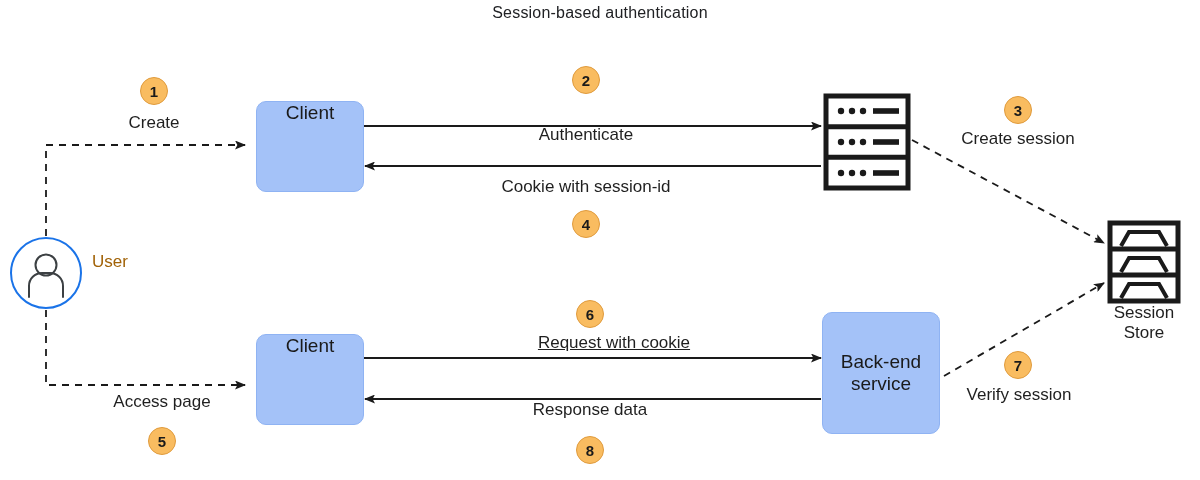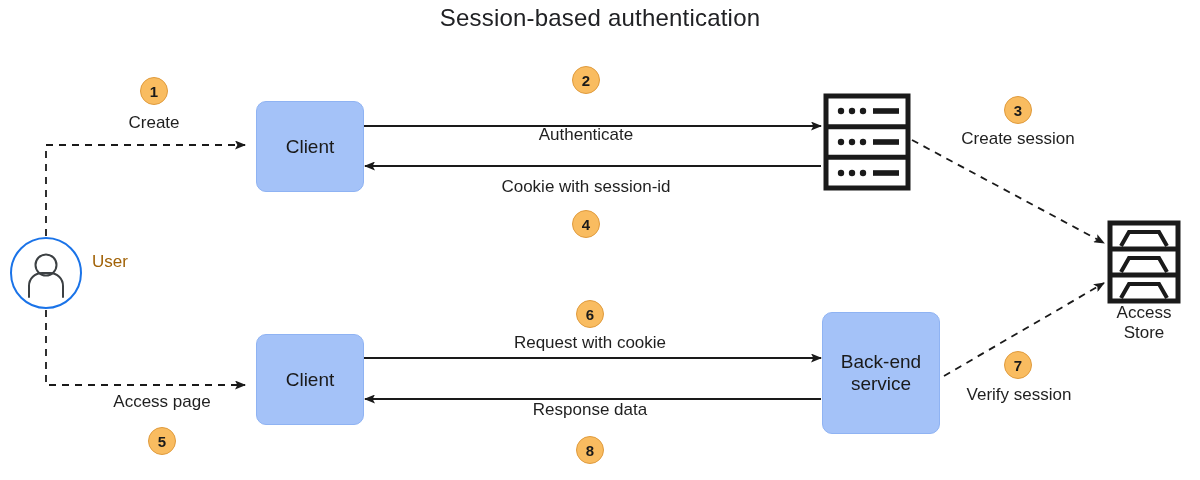--- a/index.html
+++ b/index.html
@@ -1,25 +1,25 @@
 <!DOCTYPE html>
 <html><head>
 <meta charset="utf-8">
 <style>
   html,body{margin:0;padding:0;background:#ffffff;}
   body{width:1200px;height:480px;font-family:"Liberation Sans",sans-serif;color:#1f1f1f;overflow:hidden;}
   #stage{position:relative;width:1200px;height:480px;}
   svg#wires{position:absolute;left:0;top:0;width:1200px;height:480px;}
   .abs{position:absolute;}
-  .title{left:0;top:4px;width:1200px;text-align:center;font-size:24px;color:#202124;letter-spacing:.2px;}
+  .title{left:0;top:4px;width:1200px;text-align:center;font-size:16px;color:#202124;letter-spacing:.2px;}
   .node-box{
     border-radius:10px;
     background:#a4c2f8;
     border:1.4px solid #8fb3f3;
-    display:flex;align-items:center;justify-content:center;
+    display:flex;justify-content:center;
     text-align:center;font-size:19px;color:#1a1a1a;line-height:1.15;
     box-sizing:border-box;
   }
   .badge{
     width:28px;height:28px;border-radius:50%;
     background:#f9bc60;border:1.6px solid #e09b3d;
     display:flex;align-items:center;justify-content:center;
     font-size:15px;font-weight:bold;color:#1a1a1a;box-sizing:border-box;
   }
   .lbl{font-size:17px;color:#1f1f1f;white-space:nowrap;text-align:center;}
@@ -105,21 +105,21 @@
     <svg class="icon-svg" width="76" height="86" viewBox="0 0 76 86">
       <rect x="4" y="4" width="68" height="78" fill="#ffffff" stroke="#1a1a1a" stroke-width="5"></rect>
       <line x1="4" y1="30" x2="72" y2="30" stroke="#1a1a1a" stroke-width="5"></line>
       <line x1="4" y1="56" x2="72" y2="56" stroke="#1a1a1a" stroke-width="5"></line>
       <path d="M15,27 L23,13 L53,13 L61,27" fill="none" stroke="#1a1a1a" stroke-width="4"></path>
       <path d="M15,53 L23,39 L53,39 L61,53" fill="none" stroke="#1a1a1a" stroke-width="4"></path>
       <path d="M15,79 L23,65 L53,65 L61,79" fill="none" stroke="#1a1a1a" stroke-width="4"></path>
     </svg>
   </div>
   <div class="abs lbl two" style="left:1094px;top:303px;width:100px;">
-    <div>Access</div>
+    <div>Session</div>
     <div>Store</div>
   </div>
 
   <div class="abs node-box" style="left:256px;top:334px;width:108px;height:91px;">
     <span>Client</span>
   </div>
 
   <div class="abs node-box" style="left:822px;top:312px;width:118px;height:122px;flex-direction:column;">
     <span>Back-end</span>
     <span>service</span>
@@ -146,21 +146,21 @@
   </div>
 
   <div class="abs lbl" style="left:88px;top:392px;width:148px;">Access page</div>
   <div class="abs badge" style="left:148px;top:427px;">
     <span>5</span>
   </div>
 
   <div class="abs badge" style="left:576px;top:300px;">
     <span>6</span>
   </div>
-  <div class="abs lbl" style="left:490px;top:333px;width:200px;">Request with cookie</div>
+  <div class="abs lbl" style="left:514px;top:333px;width:200px;text-decoration:underline;">Request with cookie</div>
 
   <div class="abs badge" style="left:1004px;top:351px;">
     <span>7</span>
   </div>
   <div class="abs lbl" style="left:510px;top:400px;width:160px;">Response data</div>
 
   <div class="abs lbl" style="left:944px;top:385px;width:150px;">Verify session</div>
   <div class="abs badge" style="left:576px;top:436px;">
     <span>8</span>
   </div>

